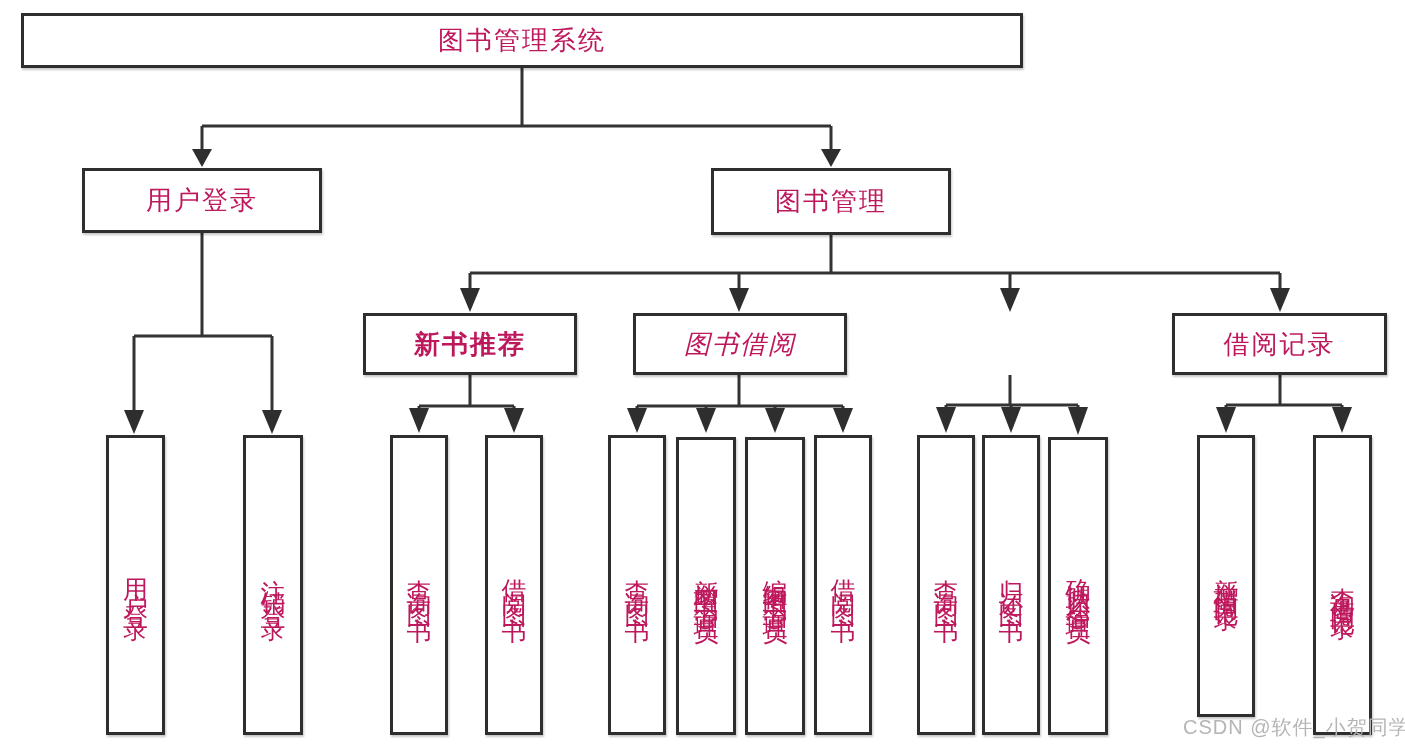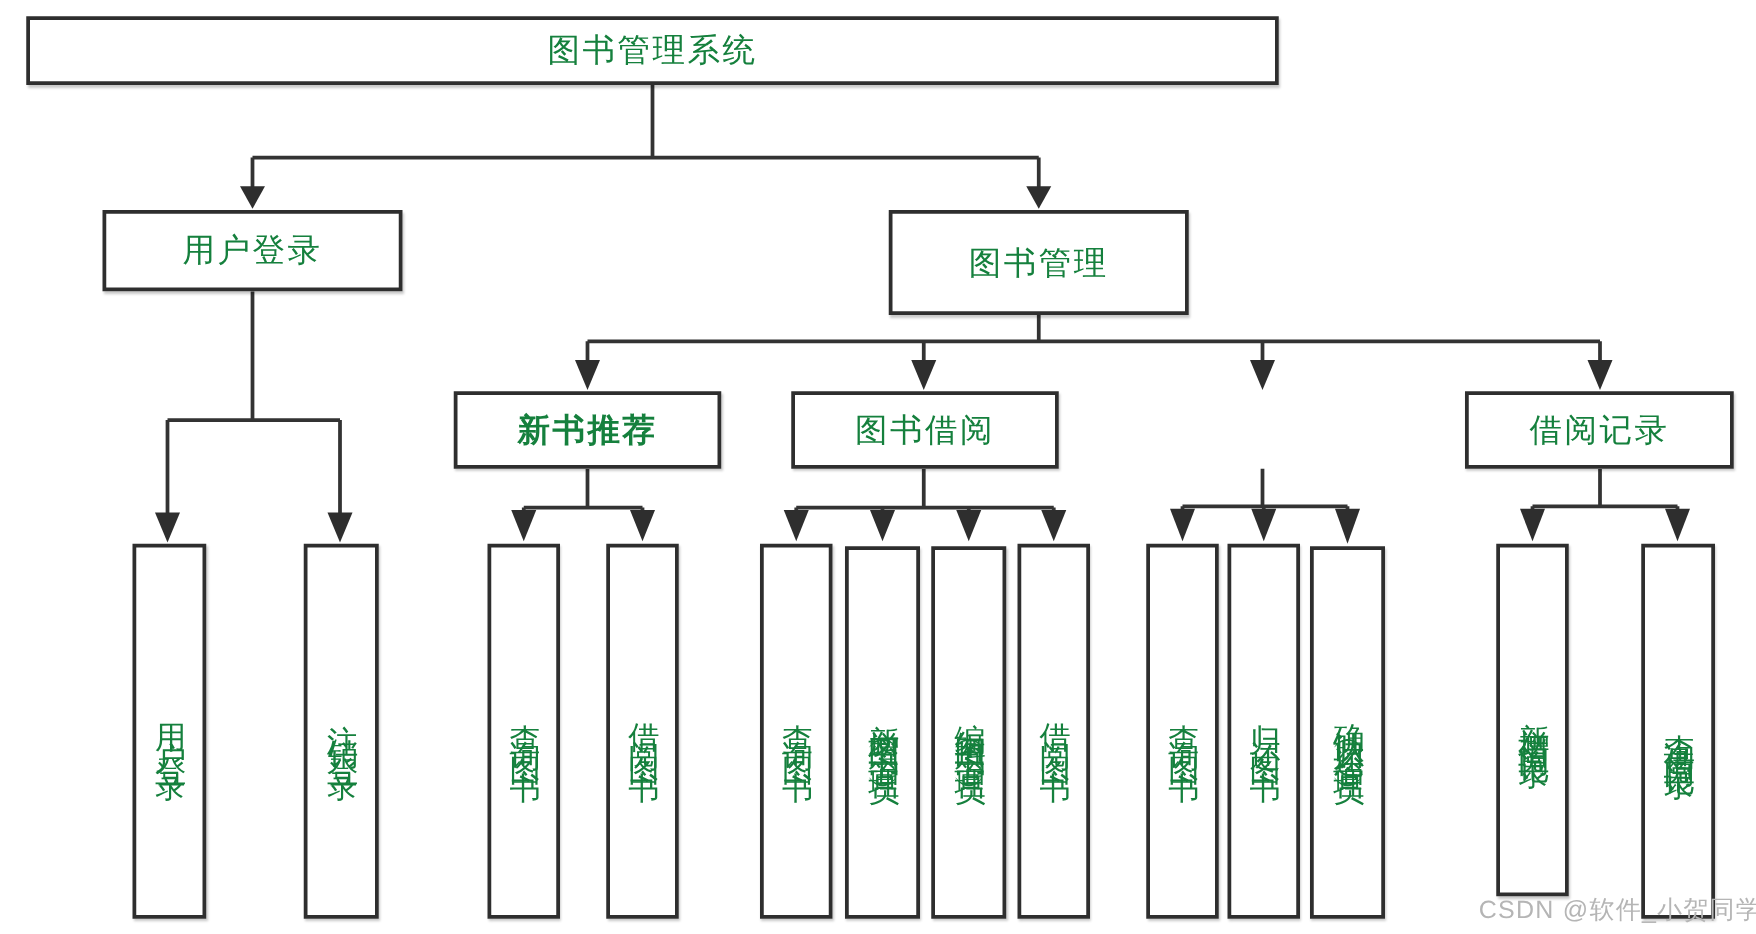--- a/index.html
+++ b/index.html
@@ -26,21 +26,21 @@
   }
   .connectors polygon {
     fill: #2e2e2e;
     stroke: none;
   }
 
   .node {
     position: absolute;
     background: #ffffff;
     border: 3px solid #2e2e2e;
-    color: #15803d;
+    color: #be185d;
     display: flex;
     align-items: center;
     justify-content: center;
     box-shadow: 1px 2px 2px rgba(0,0,0,0.22);
   }
   .hnode {
     font-size: 26px;
     letter-spacing: 2px;
     white-space: nowrap;
   }
@@ -108,24 +108,24 @@
     <g>
       <path d="M1280 375 V405 M1226 405 H1342 M1226 405 V409 M1342 405 V409"></path>
       <polygon points="1216,407 1236,407 1226,433"></polygon>
       <polygon points="1332,407 1352,407 1342,433"></polygon>
     </g>
   </svg>
 
   <div class="node hnode" style="left:21px; top:13px; width:1002px; height:55px;">图书管理系统</div>
 
   <div class="node hnode" style="left:82px; top:168px; width:240px; height:65px;">用户登录</div>
-  <div class="node hnode" style="left:711px; top:168px; width:240px; height:84px;">图书管理</div>
+  <div class="node hnode" style="left:711px; top:168px; width:240px; height:67px;">图书管理</div>
 
   <div class="node hnode" style="left:363px; top:313px; width:214px; height:62px;font-weight:bold;">新书推荐</div>
-  <div class="node hnode" style="left:633px; top:313px; width:214px; height:62px;">图书借阅</div>
+  <div class="node hnode" style="left:633px; top:313px; width:214px; height:62px;font-style:italic;">图书借阅</div>
   <div class="node hnode" style="left:1172px; top:313px; width:215px; height:62px;">借阅记录</div>
 
   <div class="node vnode wide" style="left:106px; top:435px; width:59px; height:300px;">用户登录</div>
   <div class="node vnode wide" style="left:243px; top:435px; width:60px; height:300px;">注销登录</div>
 
   <div class="node vnode wide" style="left:390px; top:435px; width:58px; height:300px;">查询图书</div>
   <div class="node vnode wide" style="left:485px; top:435px; width:58px; height:300px;">借阅图书</div>
 
   <div class="node vnode wide" style="left:608px; top:435px; width:58px; height:300px;">查询图书</div>
   <div class="node vnode" style="left:676px; top:437px; width:60px; height:298px;">新增图书（管理员）</div>

